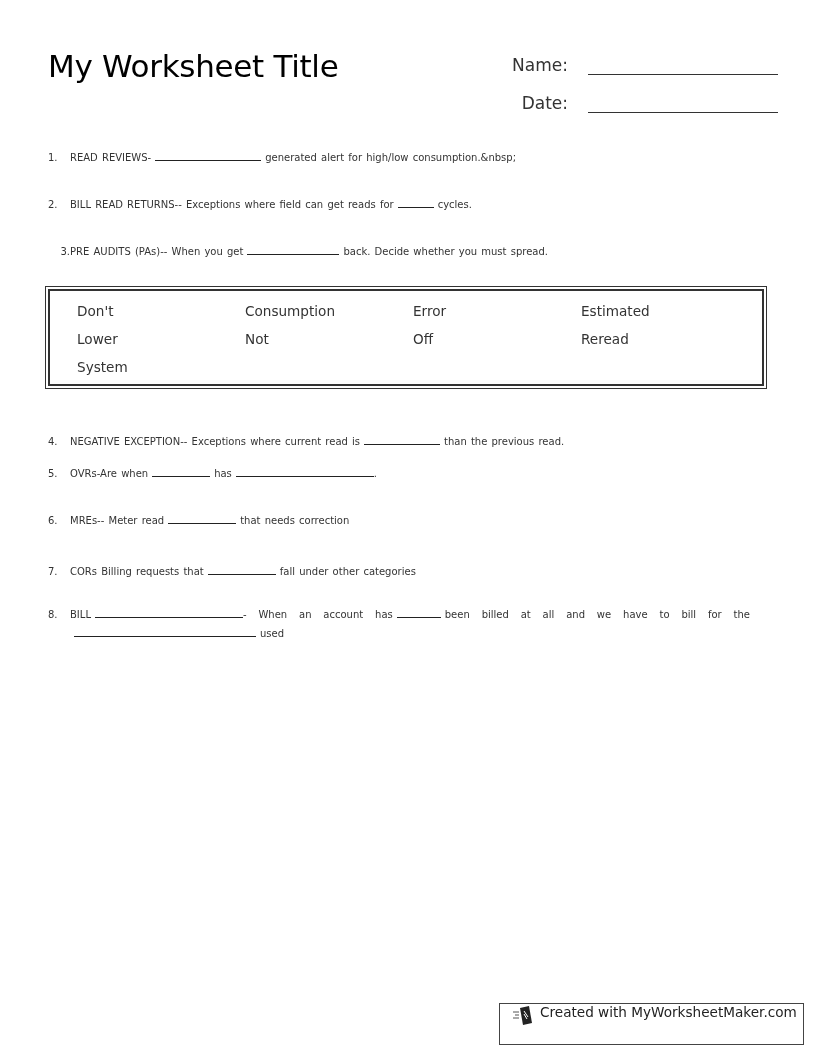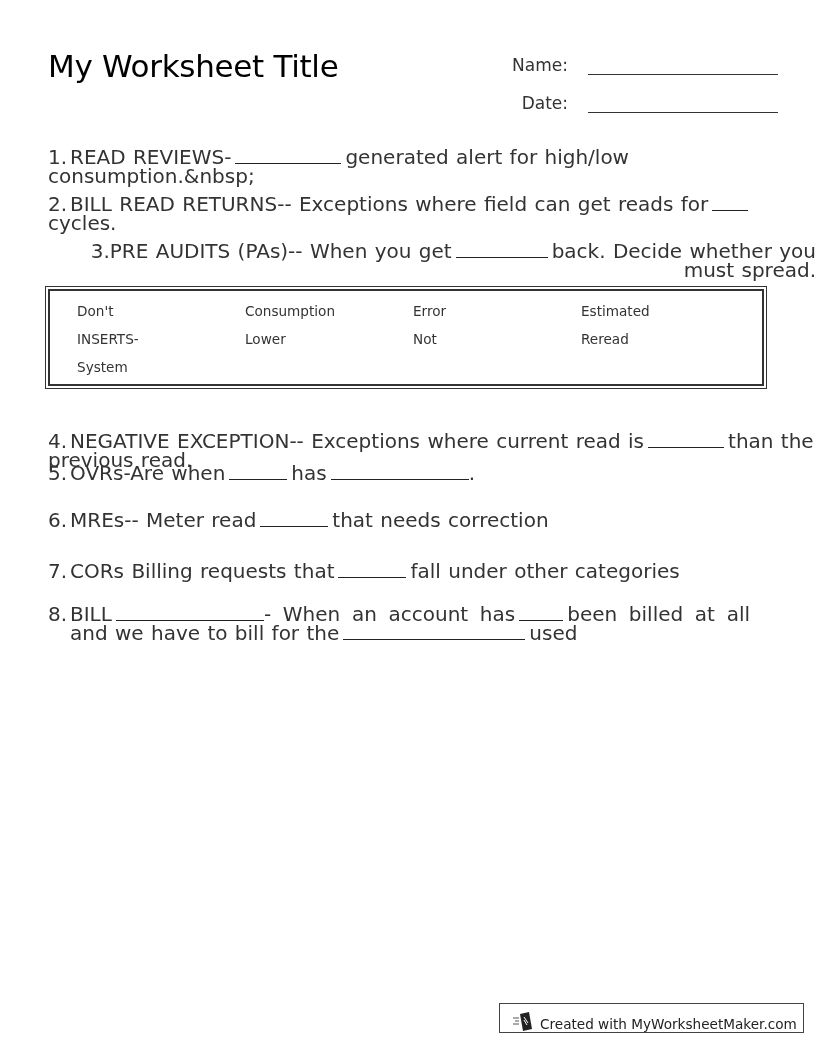--- a/index.html
+++ b/index.html
@@ -8,39 +8,39 @@
       font-family: "DejaVu Sans", sans-serif; color: #333333;
     }
     .title {
       position: absolute; left: 48px; top: 48px;
       font-size: 31px; font-weight: normal; color: #000000; letter-spacing: -0.3px;
     }
     .field-row { position: absolute; display: flex; align-items: flex-end; }
     .field-label { font-size: 17px; color: #333; text-align: right; width: 80px; margin-right: 20px; }
     .field-line { width: 190px; border-bottom: 1.5px solid #333; height: 20px; }
     .q {
-      position: absolute; left: 48px; font-size: 20px; color: #333; line-height: 19px;
+      position: absolute; left: 48px; font-size: 10px; color: #333; line-height: 19px;
       word-spacing: 1px;
     }
     .q .num { display: inline-block; width: 22px; }
     .blank { display: inline-block; border-bottom: 1.5px solid #222; height: 12px; vertical-align: baseline; margin: 0 4px; }
     .q8 { width: 705px; }
     .q8 .body { display: inline-block; width: 680px; vertical-align: top; text-align: justify; }
     .bank {
       position: absolute; left: 48px; top: 289px; width: 712px; height: 93px;
       border: 2px solid #333; outline: 1px solid #333; outline-offset: 2px;
     }
     .bank-grid {
       position: absolute; left: 27px; top: 12px; display: grid;
       grid-template-columns: 168px 168px 168px 168px; grid-auto-rows: 28px;
       font-size: 13.6px; color: #333;
     }
     .footer {
-      position: absolute; left: 499px; top: 1003px; width: 305px; height: 30px;
-      border: 1px solid #444; display: flex; align-items: flex-end; box-sizing: border-box;
+      position: absolute; left: 499px; top: 1003px; width: 305px; height: 42px;
+      border: 1px solid #444; display: flex; align-items: flex-start; box-sizing: border-box;
     }
     .footer-icon { width: 22px; height: 22px; margin-left: 12px; margin-right: 6px; }
     .footer-text { font-size: 13.6px; color: #222; }
   </style>
 </head>
 <body>
 
 <div class="title">My Worksheet Title</div>
 
 <div class="field-row" style="left:488px; top:54px;">
@@ -63,23 +63,23 @@
 <div class="q" style="top:242px;text-align:right;">
   <span class="num">3.</span><span>PRE AUDITS (PAs)-- When you get</span><span class="blank" style="width:92px;"></span><span>back. Decide whether you must spread.</span>
 </div>
 
 <div class="bank">
   <div class="bank-grid">
     <span>Don't</span>
     <span>Consumption</span>
     <span>Error</span>
     <span>Estimated</span>
-    <span>INSERTS-</span>
     <span>Lower</span>
     <span>Not</span>
+    <span>Off</span>
     <span>Reread</span>
     <span>System</span>
   </div>
 </div>
 
 <div class="q" style="top:417px;margin-top:15px;">
   <span class="num">4.</span><span>NEGATIVE EXCEPTION-- Exceptions where current read is</span><span class="blank" style="width:76px;"></span><span>than the previous read.</span>
 </div>
 
 <div class="q" style="top:464px;">

